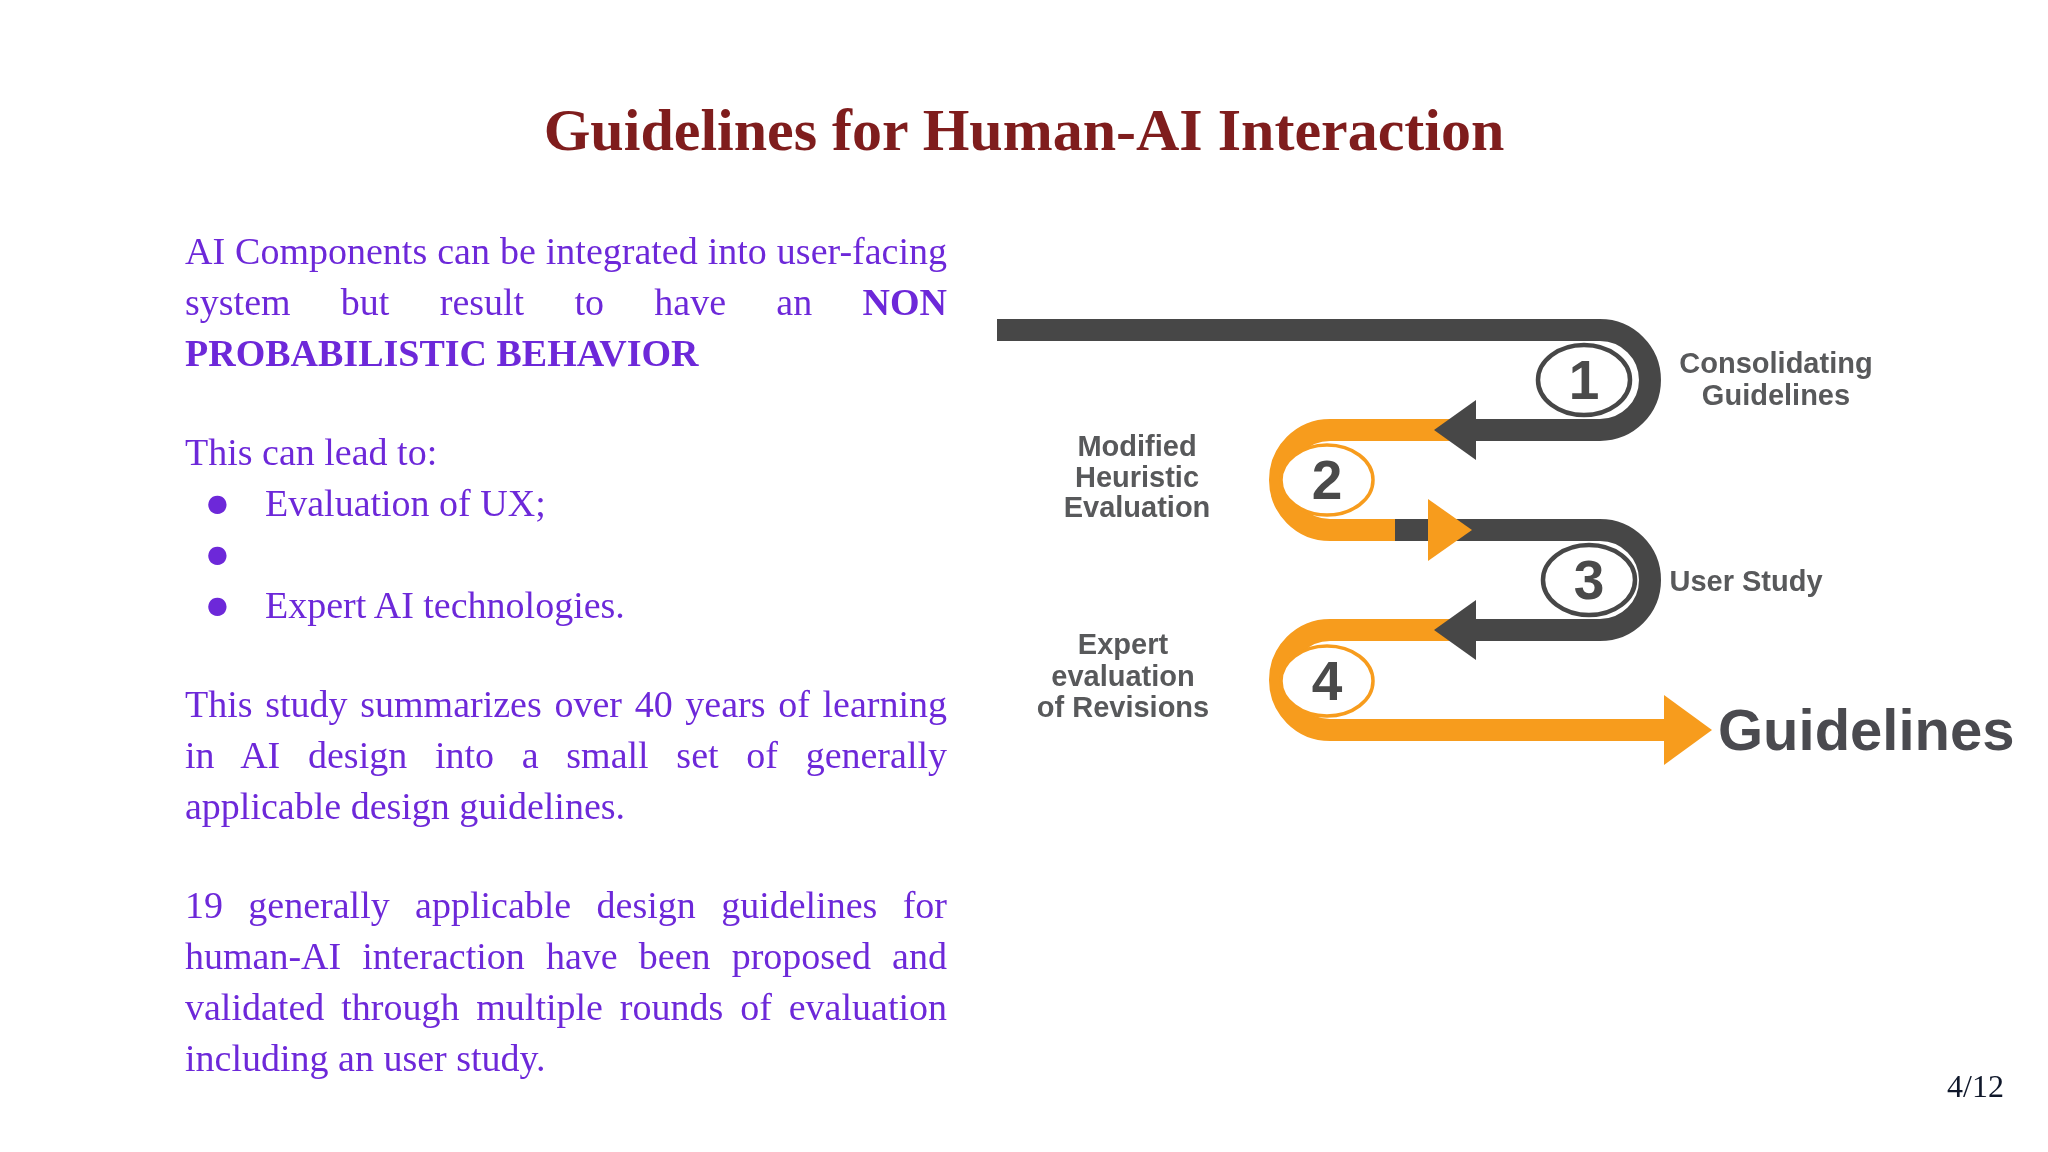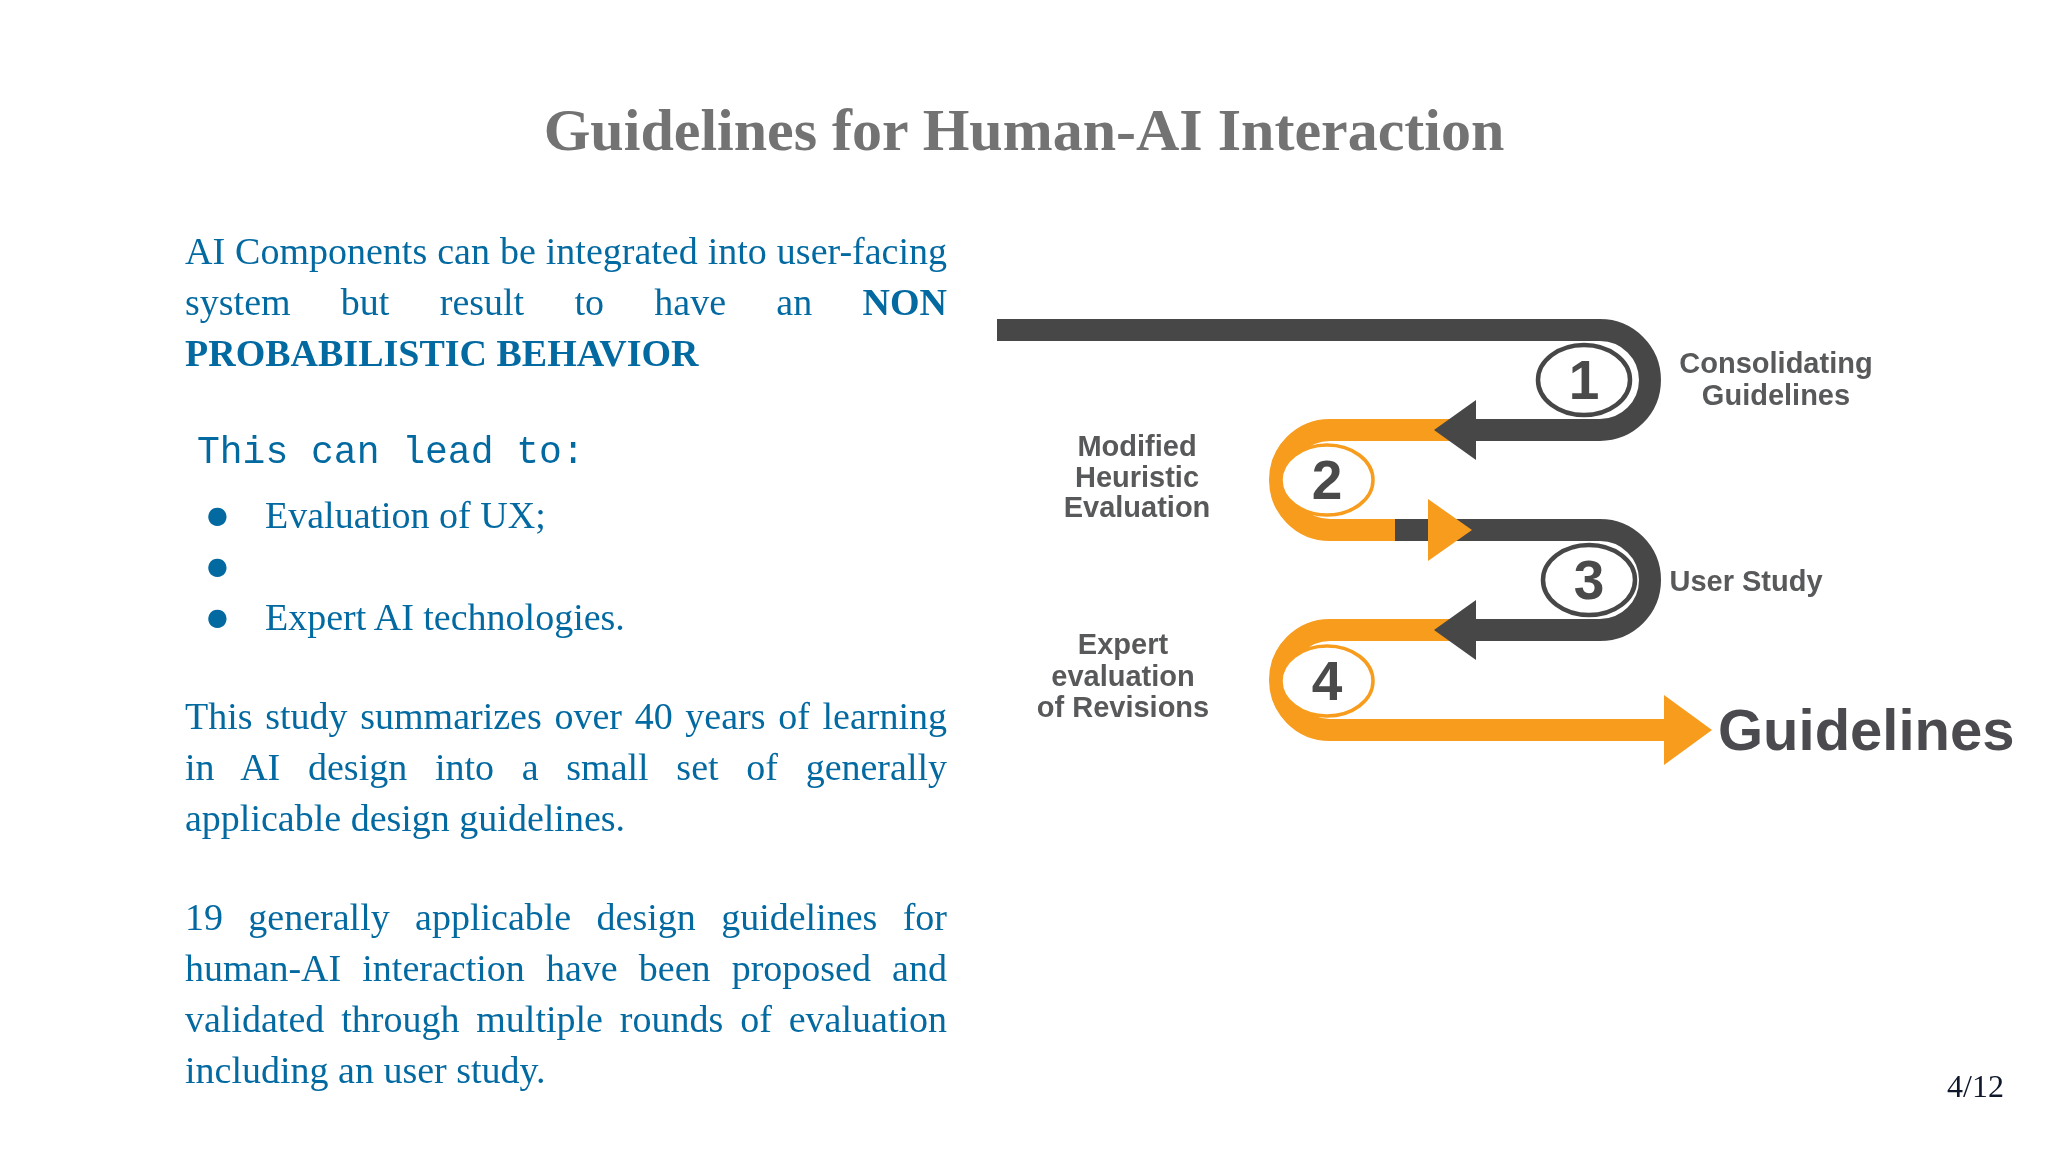--- a/index.html
+++ b/index.html
@@ -1,23 +1,23 @@
 <!DOCTYPE html>
 <html><head>
 <meta charset="utf-8">
 <style>
   html,body{margin:0;padding:0;background:#ffffff;}
   .slide{position:relative;width:2048px;height:1152px;background:#ffffff;overflow:hidden;
          font-family:"Liberation Serif",serif;}
   .title{position:absolute;top:96px;left:0;width:100%;text-align:center;
-         font-family:"Liberation Serif",serif;font-weight:bold;font-size:60px;color:#737373;}
+         font-family:"Liberation Serif",serif;font-weight:bold;font-size:60px;color:#7f1d1d;}
   .textcol{position:absolute;left:185px;top:226px;width:762px;
-           font-size:38px;line-height:51px;color:#0369a1;text-align:justify;}
+           font-size:38px;line-height:51px;color:#6d28d9;text-align:justify;}
   .textcol p{margin:0 0 48px 0;}
-  .textcol .leadin{margin:12px;font-family:Liberation Mono, monospace;}
+  .textcol .leadin{margin:0;}
   .bullets{list-style:none;margin:0 0 48px 0;padding:0;text-align:left;}
   .bullets li{display:flex;}
   .bullet-dot{width:80px;padding-left:22px;box-sizing:border-box;font-size:24px;
               font-family:"DejaVu Sans",sans-serif;flex:0 0 auto;}
   .bold-caps{font-weight:bold;}
   .diagram{position:absolute;left:980px;top:290px;width:1068px;height:510px;}
   .diagram text{font-family:"Liberation Sans",sans-serif;font-weight:bold;}
   .step-label{font-size:29px;}
   .step-number{font-size:55px;}
   .result-label{font-size:58px;}

